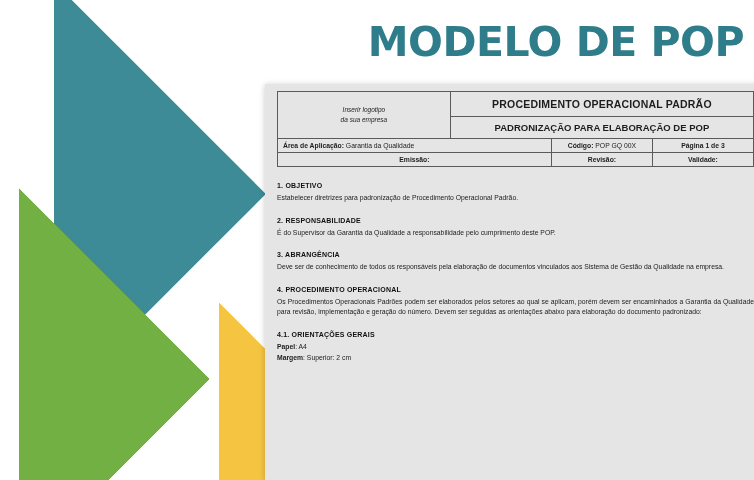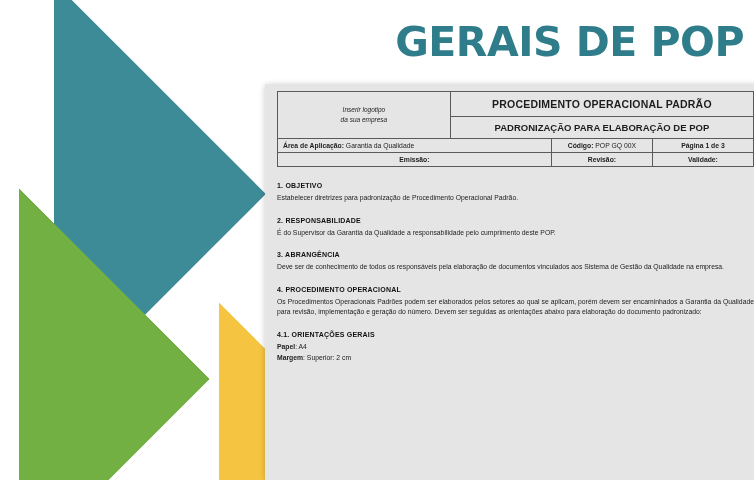--- a/index.html
+++ b/index.html
@@ -152,21 +152,21 @@
 </style>
 </head>
 <body>
 
 <div class="deco-layer">
   <div class="teal-arrow"></div>
   <div class="green-arrow"></div>
   <div class="yellow-arrow"></div>
 </div>
 
-<div class="page-title">GERAIS DE POP</div>
+<div class="page-title">MODELO DE POP</div>
 
 <div class="doc-sheet">
   <div class="doc-inner">
 
     <table class="hdr">
       <tbody>
           <tr>
         <td class="logo-cell" rowspan="2">
           <div>Inserir logotipo</div>
           <div>da sua empresa</div>

